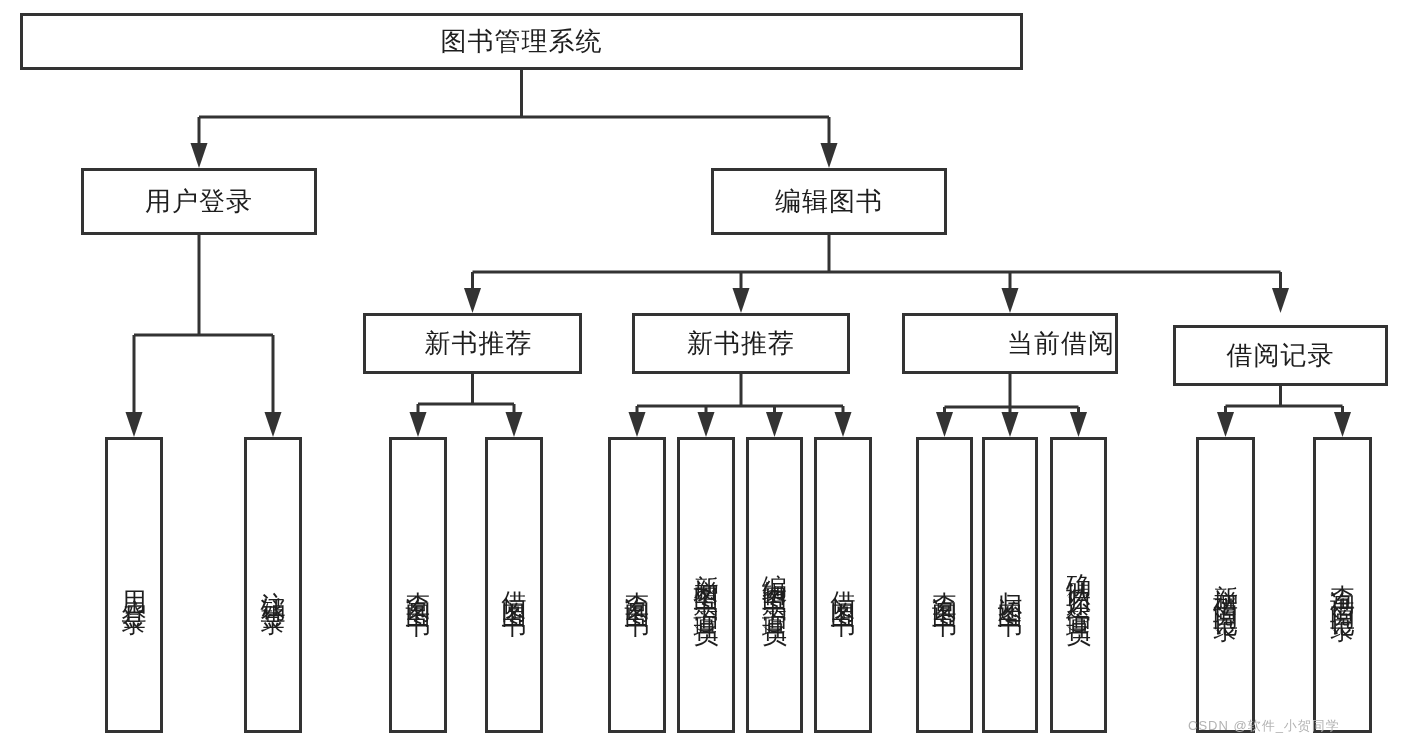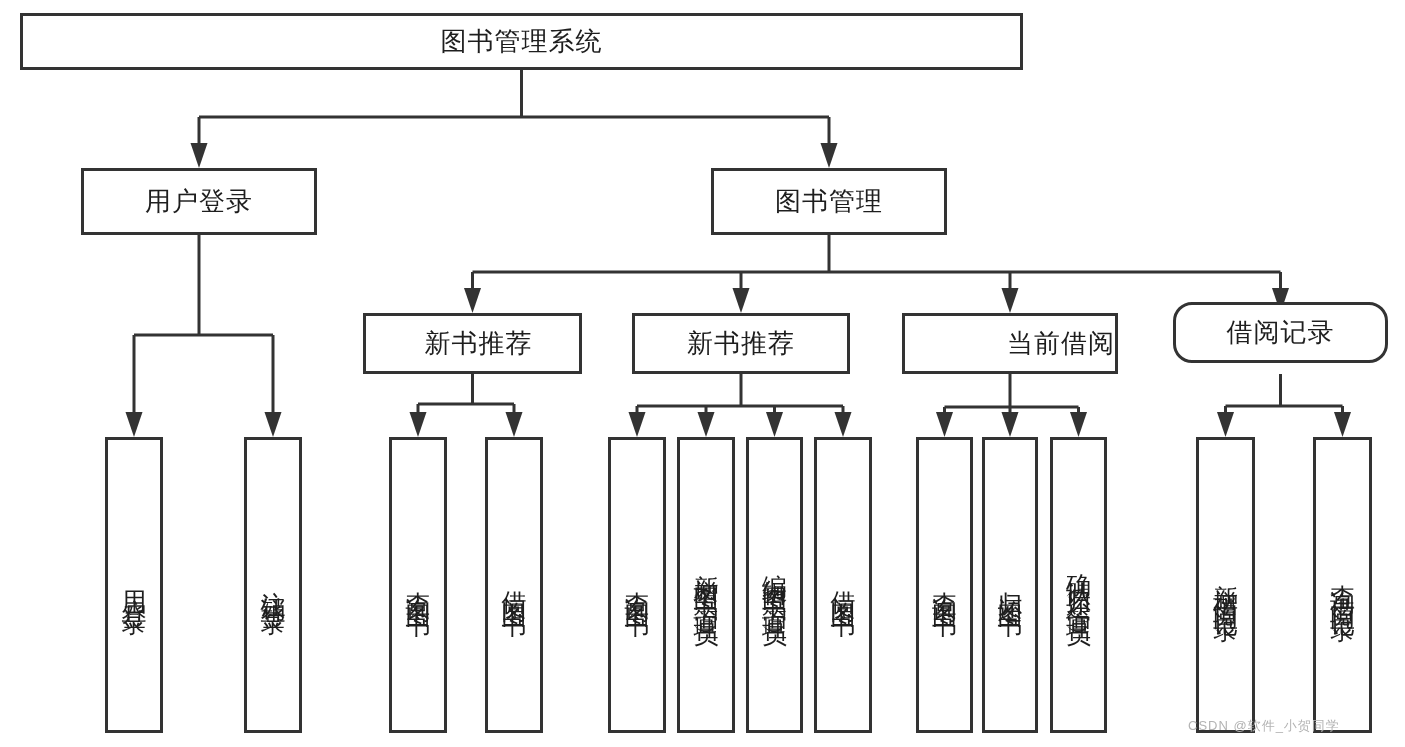--- a/index.html
+++ b/index.html
@@ -126,33 +126,33 @@
   </svg>
 
   <div class="node h-node" style="left:20px; top:13px; width:1003px; height:57px;">
     <span>图书管理系统</span>
   </div>
 
   <div class="node h-node" style="left:81px; top:168px; width:236px; height:67px;">
     <span>用户登录</span>
   </div>
   <div class="node h-node" style="left:711px; top:168px; width:236px; height:67px;">
-    <span>图书管理</span>
+    <span>编辑图书</span>
   </div>
 
   <div class="node h-node" style="left:363px; top:313px; width:219px; height:61px;padding-left:12px;">
     <span>新书推荐</span>
   </div>
   <div class="node h-node" style="left:632px; top:313px; width:218px; height:61px;">
     <span>新书推荐</span>
   </div>
   <div class="node h-node" style="left:902px; top:313px; width:216px; height:61px;justify-content:flex-end;">
     <span>当前借阅</span>
   </div>
-  <div class="node h-node" style="left:1173px; top:302px; width:215px; height:61px;border-radius:19px;">
+  <div class="node h-node" style="left:1173px; top:325px; width:215px; height:61px;">
     <span>借阅记录</span>
   </div>
 
   <div class="node leaf" style="left:105px;">
     <span class="vtext">用户登录</span>
   </div>
   <div class="node leaf" style="left:244px;">
     <span class="vtext">注销登录</span>
   </div>
 

